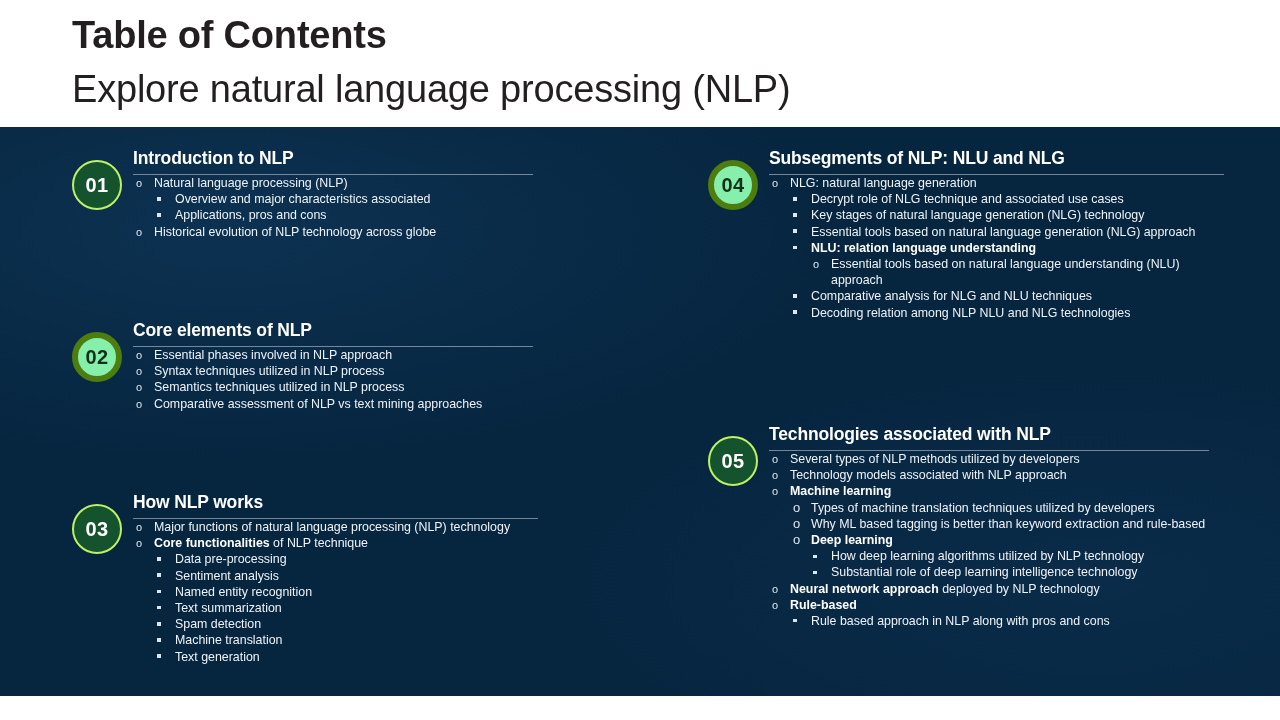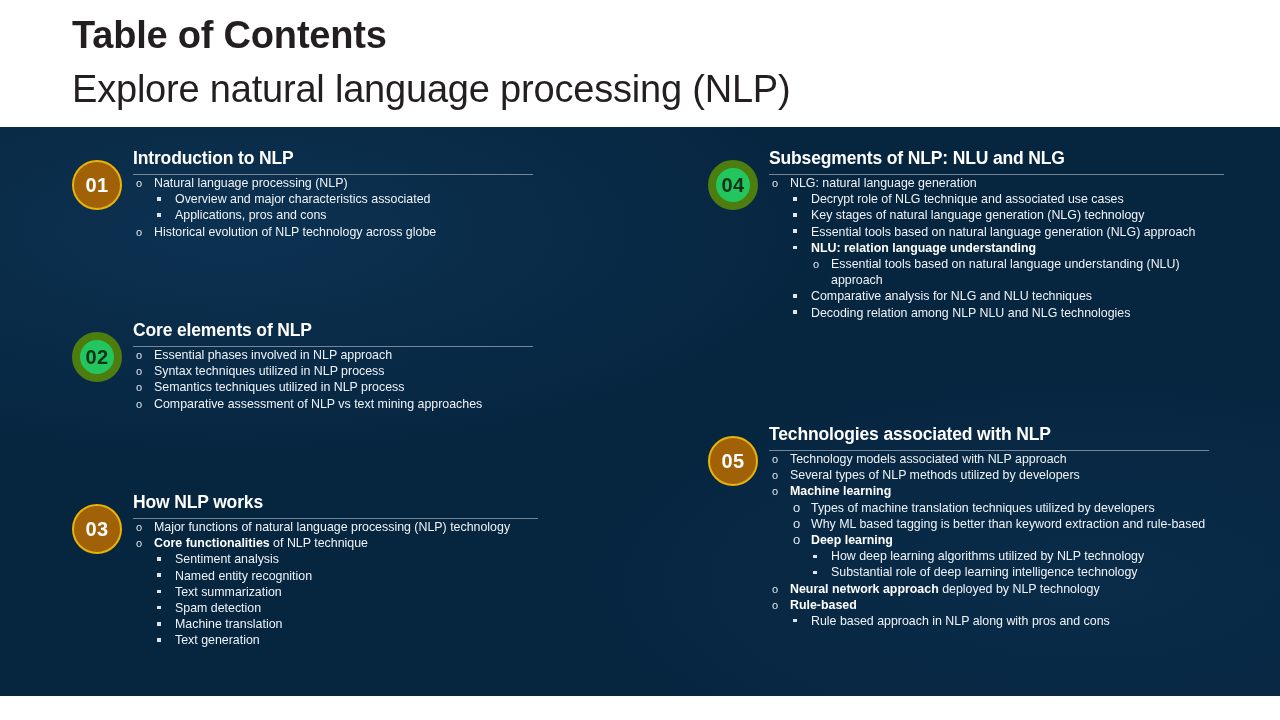--- a/index.html
+++ b/index.html
@@ -93,28 +93,28 @@
     border-radius: 50%;
     box-sizing: border-box;
     display: flex;
     align-items: center;
     justify-content: center;
     font-size: 20px;
     font-weight: bold;
     letter-spacing: 0.3px;
   }
   .badge.blue {
-    background: #a16207;
-    border: 2px solid #eab308;
+    background: #14532d;
+    border: 2px solid #bef264;
     color: #ffffff;
     text-align: right;
   }
   .badge.green {
-    background: #22c55e;
-    border: 8px solid #4d7c0f;
+    background: #86efac;
+    border: 6px solid #4d7c0f;
     color: #10311a;
   }
 
   .sec-body {
     position: absolute;
     left: 61px;
     top: 0;
   }
   .sec-title {
     font-size: 17.5px;
@@ -245,20 +245,24 @@
                 <div class="li lvl1">
                   <span class="bullet circ"></span>
                   <span class="txt">Major functions of natural language  processing  (NLP) technology</span>
                 </div>
                 <div class="li lvl1">
                   <span class="bullet circ"></span>
                   <span class="txt"><b>Core functionalities</b> of NLP technique</span>
                 </div>
                 <div class="li lvl2">
                   <span class="bullet sq"></span>
+                  <span class="txt">Data pre-processing</span>
+                </div>
+                <div class="li lvl2">
+                  <span class="bullet sq"></span>
                   <span class="txt">Sentiment analysis</span>
                 </div>
                 <div class="li lvl2">
                   <span class="bullet sq"></span>
                   <span class="txt">Named entity recognition</span>
                 </div>
                 <div class="li lvl2">
                   <span class="bullet sq"></span>
                   <span class="txt">Text summarization</span>
                 </div>
@@ -321,25 +325,25 @@
             </div>
           </div>
           <div class="section" style="top: 296px; left: 0px; width: 100%;">
             <div class="badge blue" style="top: 13px;">05</div>
             <div class="sec-body">
               <div class="sec-title">Technologies associated with NLP</div>
               <div class="sec-rule" style="width: 440px;"></div>
               <div class="sec-list" style="width: 440px;">
                 <div class="li lvl1">
                   <span class="bullet circ"></span>
+                  <span class="txt">Several  types of NLP methods  utilized by developers</span>
+                </div>
+                <div class="li lvl1">
+                  <span class="bullet circ"></span>
                   <span class="txt">Technology  models  associated with NLP approach</span>
-                </div>
-                <div class="li lvl1">
-                  <span class="bullet circ"></span>
-                  <span class="txt">Several  types of NLP methods  utilized by developers</span>
                 </div>
                 <div class="li lvl1">
                   <span class="bullet circ"></span>
                   <span class="txt"><b>Machine learning</b></span>
                 </div>
                 <div class="li lvl2">
                   <span class="bullet circ"></span>
                   <span class="txt">Types of machine translation techniques  utilized by developers</span>
                 </div>
                 <div class="li lvl2">

